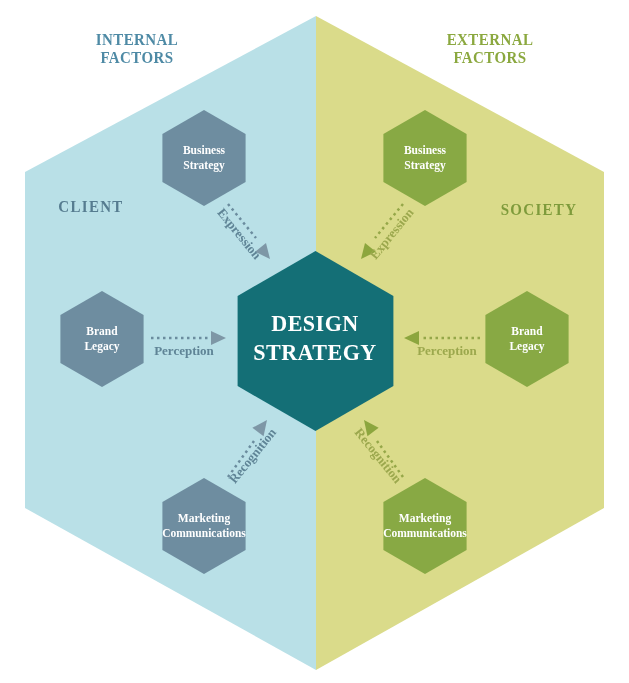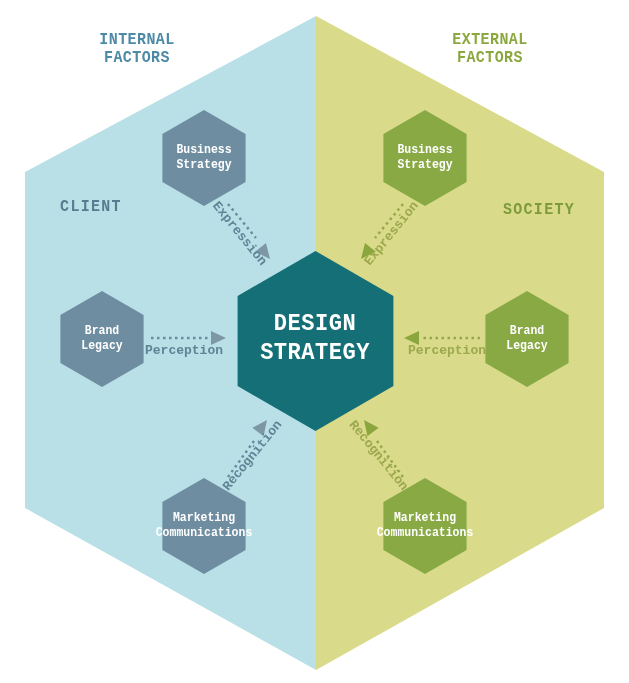--- a/index.html
+++ b/index.html
@@ -1,18 +1,18 @@
 <!DOCTYPE html>
 <html><head>
 <meta charset="utf-8">
 <style>
   html,body{margin:0;padding:0;background:#ffffff;}
   #canvas{
     position:relative;width:629px;height:683px;background:#ffffff;overflow:hidden;
-    font-family:Liberation Mono, monospace;
+    font-family:Liberation Serif, serif;
   }
   #canvas svg{position:absolute;left:0;top:0;}
   .lbl{
     position:absolute;text-align:center;white-space:pre-line;
     transform:translate(-50%,-50%);line-height:1.1;
   }
   .hdr{
     font-size:17px;font-weight:bold;letter-spacing:.5px;line-height:18px;
     transform:translate(-50%,-50%) scaleX(.88);
   }

